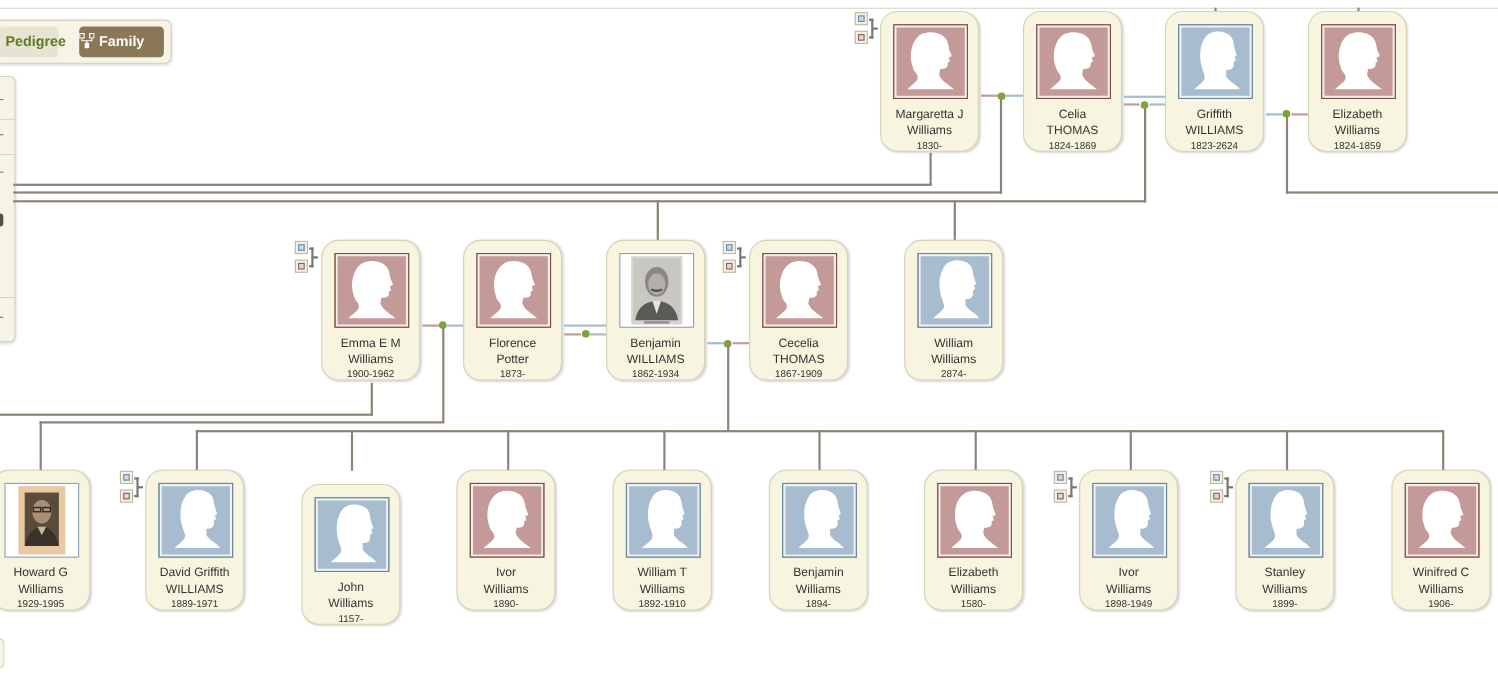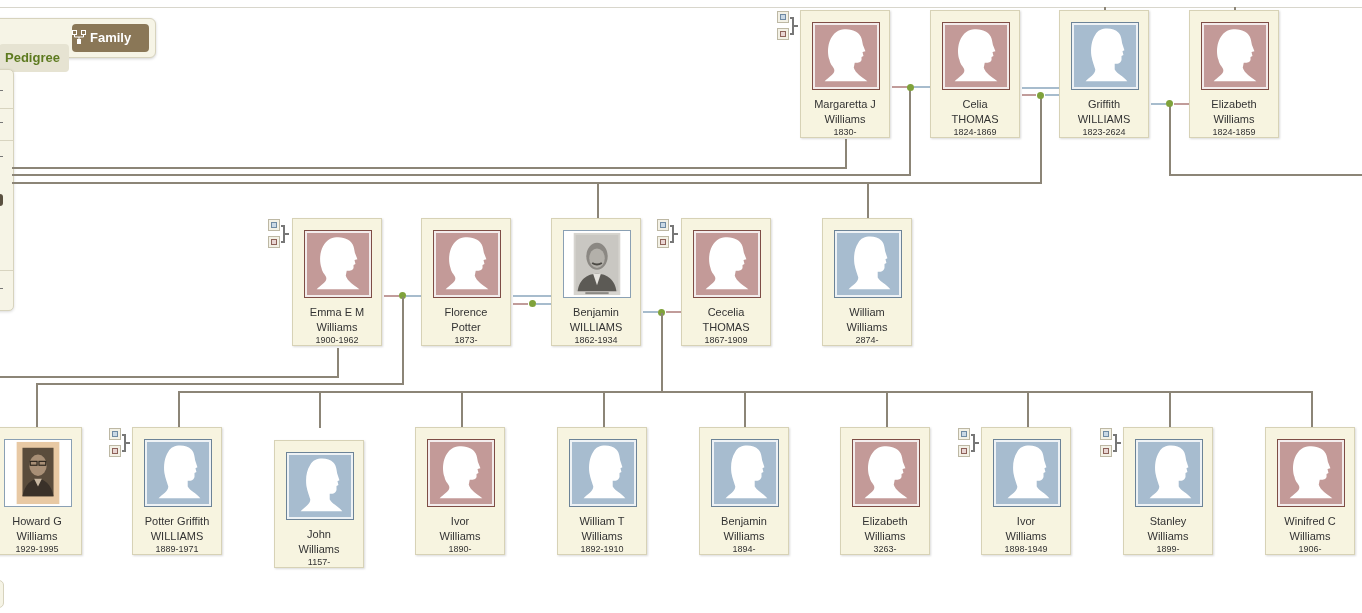--- a/index.html
+++ b/index.html
@@ -14,21 +14,21 @@
   .view-toggle {
     position:absolute; left:-6px; top:18px; width:160px; height:38px;
     background:#f6f4e6; border:1px solid #d7d3bd; border-radius:6px;
     box-shadow:0 1px 3px rgba(0,0,0,.18);
   }
   .vt-btn {
     position:absolute; top:5px; height:28px; line-height:28px;
     font-size:13px; font-weight:bold; border-radius:4px; cursor:pointer;
     padding-left:6px; box-sizing:border-box;
   }
-  .vt-pedigree { left:4px; width:70px; background:#e6e3d2; color:#5d7a1f;margin-top:20px; }
+  .vt-pedigree { left:4px; width:54px; background:#e6e3d2; color:#5d7a1f; }
   .vt-family { left:77px; width:77px; background:#8a7757; color:#ffffff; padding-left:0; }
   .vt-icon { display:inline-block; width:14px; height:14px; vertical-align:-2px; margin-right:4px; }
 
   
   .side-panel {
     position:absolute; left:-10px; top:69px; width:22px; height:240px;
     background:#f6f4e6; border:1px solid #d7d3bd; border-radius:5px;
     box-shadow:0 1px 3px rgba(0,0,0,.15);
   }
   .sp-tick { position:absolute; left:8px; width:4px; height:1px; background:#777; }
@@ -43,21 +43,21 @@
   .ln { position:absolute; background:#8c8577; }
   .hl { height:2px; }
   .vl { width:2px; }
   .spouse-b { position:absolute; height:2px; background:#a7bccd; }
   .spouse-p { position:absolute; height:2px; background:#c19c9a; }
   .dot { position:absolute; width:7px; height:7px; border-radius:50%; background:#7fa23b; }
 
   
   .card {
     position:absolute; width:90px; height:128px;
-    background:#f7f4e0; border:1px solid #d7d2b6; border-radius:0;
+    background:#f7f4e0; border:1px solid #d7d2b6; border-radius:16px;
     box-shadow:1px 1px 2px rgba(0,0,0,.15);
     box-sizing:border-box; cursor:pointer;
   }
   .photo {
     position:absolute; left:11px; top:11px; width:68px; height:68px;
     box-sizing:border-box; border:1px solid; overflow:hidden;
   }
   .photo.female { border-color:#7e4d45; background:#c39a98; box-shadow:inset 0 0 0 2px #f3ecec; }
   .photo.male { border-color:#6c8397; background:#a7bccf; box-shadow:inset 0 0 0 2px #eef2f5; }
   .photo.img { border-color:#8aa0b4; background:#ffffff; }
@@ -334,21 +334,21 @@
     </div>
   <div class="sw-bracket"></div>
     <div class="sw-stub"></div>
 </div>
 <div class="card" style="left:132px; top:427px">
   <div class="photo male">
       <svg>
         <use href="#sil-m"></use>
       </svg>
     </div>
-  <div class="nm nm1">Potter Griffith</div>
+  <div class="nm nm1">David Griffith</div>
   <div class="nm nm2">WILLIAMS</div>
   <div class="yrs">1889-1971</div>
 </div>
 
 <div class="card" style="left:274px; top:440px">
   <div class="photo male">
       <svg>
         <use href="#sil-m"></use>
       </svg>
     </div>
@@ -391,21 +391,21 @@
 </div>
 
 <div class="card" style="left:840px; top:427px">
   <div class="photo female">
       <svg>
         <use href="#sil-f"></use>
       </svg>
     </div>
   <div class="nm nm1">Elizabeth</div>
   <div class="nm nm2">Williams</div>
-  <div class="yrs">3263-</div>
+  <div class="yrs">1580-</div>
 </div>
 
 <div class="switch" style="left:958px; top:428px">
   <div class="sw-box sw-m" style="top:0">
       <i></i>
     </div>
   <div class="sw-box sw-f" style="top:17px">
       <i></i>
     </div>
   <div class="sw-bracket"></div>

